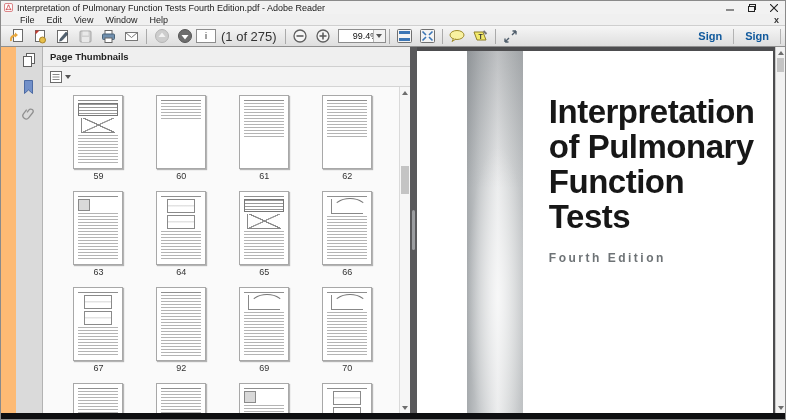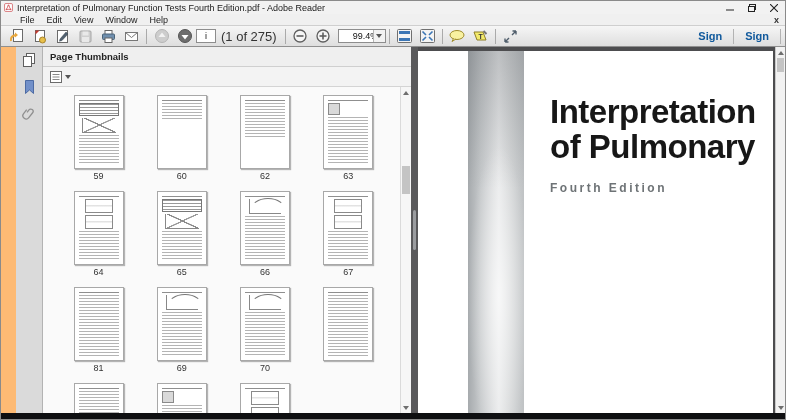--- a/index.html
+++ b/index.html
@@ -343,20 +343,27 @@
   </div>
 
   <div class="thumb-cell">
     <div class="thumb-page k-sparse">
       <div class="tp-rule"></div>
     <div class="tp-text"></div>
               </div>
     <div class="thumb-num">60</div>
   </div>
 
+  <div class="thumb-cell">
+    <div class="thumb-page k-text-short">
+      <div class="tp-rule"></div>
+    <div class="tp-text"></div>
+              </div>
+    <div class="thumb-num">61</div>
+  </div>
 
   <div class="thumb-cell">
     <div class="thumb-page k-text-short">
       <div class="tp-rule"></div>
     <div class="tp-text"></div>
               </div>
     <div class="thumb-num">62</div>
   </div>
 
   <div class="thumb-cell">
@@ -405,21 +412,21 @@
                 <div class="tp-text"></div>
               </div>
     <div class="thumb-num">67</div>
   </div>
 
   <div class="thumb-cell">
     <div class="thumb-page k-text">
       <div class="tp-rule"></div>
     <div class="tp-text"></div>
               </div>
-    <div class="thumb-num">81</div>
+    <div class="thumb-num">92</div>
   </div>
 
   <div class="thumb-cell">
     <div class="thumb-page k-curve">
       <div class="tp-rule"></div>
     <div class="tp-curve"></div>
                 <div class="tp-text"></div>
               </div>
     <div class="thumb-num">69</div>
   </div>
@@ -488,20 +495,21 @@
 
     <div class="doc-pane">
       <div class="doc-page-wrap">
         <div class="doc-page">
           <div class="cover-margin"></div>
           <div class="cover-band"></div>
           <div class="cover-text">
             <div class="cover-title">
               <div>Interpretation</div>
               <div>of Pulmonary</div>
+              <div>Function Tests</div>
             </div>
             <div class="cover-edition">Fourth Edition</div>
           </div>
         </div>
       </div>
       <div class="doc-scrollbar">
         <div class="sb-arrow">
             <span class="tri-up"></span>
           </div>
         <div class="sb-track">

